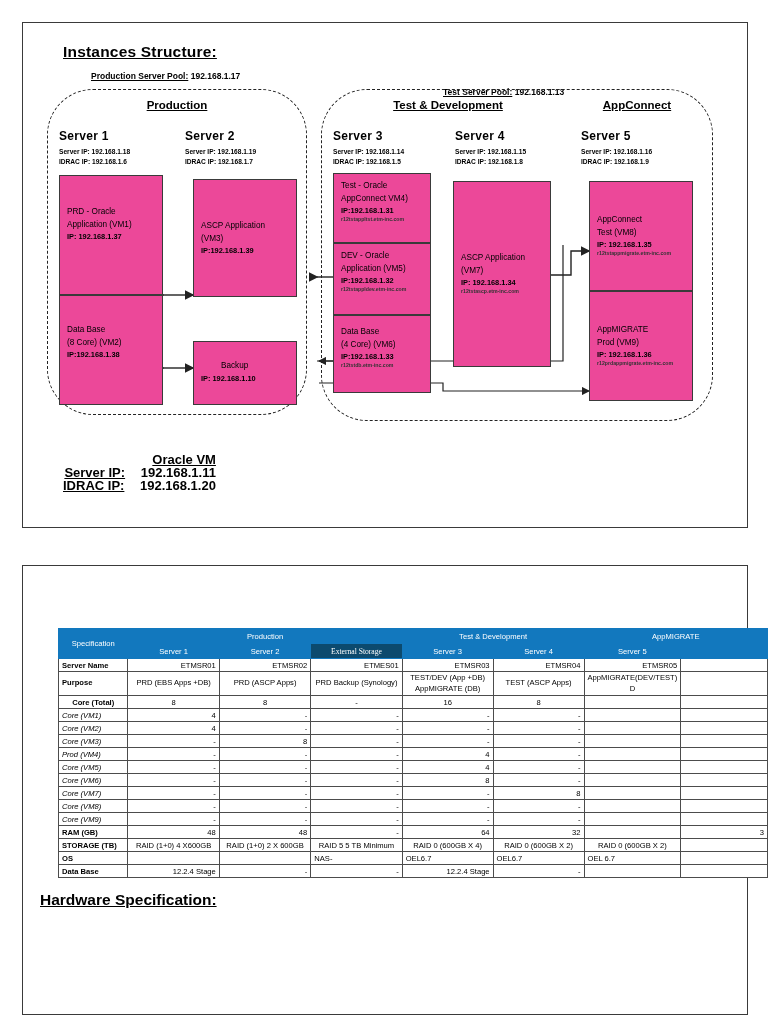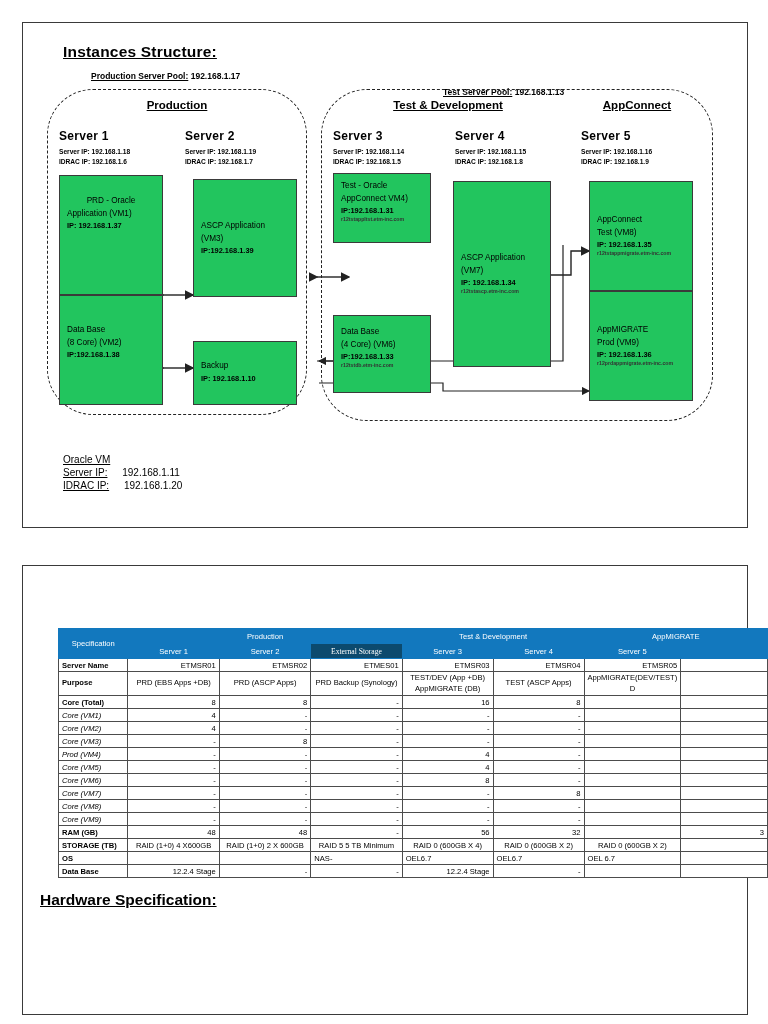--- a/index.html
+++ b/index.html
@@ -71,41 +71,42 @@
     font-weight:700;
     white-space:nowrap;
     line-height:10px;
   }
 
   
   .vm{
     position:absolute;
     border:1.3px solid #3a3a3a;
     box-sizing:border-box;
-    background:#22c55e;
+    background:#ec4899;
     padding:6px 7px;
   }
   .vm .t1{font-size:8.2px;line-height:12.5px;}
   .vm .t2{font-size:7.4px;font-weight:700;line-height:11px;}
   .vm .t3{font-size:5.2px;font-weight:700;line-height:7.5px;color:#333;}
   .vm.center{display:flex;flex-direction:column;justify-content:center;}
 
   .nassan{
     position:absolute;
     font-size:11.5px;
     font-weight:700;
     white-space:nowrap;
   }
 
   .foot{
     position:absolute;
-    font-size:10px;
-    font-weight:400;
+    font-size:13px;
+    font-weight:700;
     line-height:13px;
     white-space:nowrap;
+    text-align:right;
   }
   .foot span{text-decoration:underline;}
   .foot em{font-style:normal;text-decoration:none;margin-left:12px;}
 
   
   .arrows{position:absolute;left:0;top:0;width:726px;height:506px;pointer-events:none;}
 
   
   #spec-table{
     position:absolute;
@@ -138,21 +139,21 @@
     background:#1278be;
     color:#fff;
     font-weight:400;
   }
   #spec-table td.lbl{ font-weight:700; text-align:left; }
   #spec-table td.lbl-it{ font-style:italic; text-align:left; }
   #spec-table td.val{ text-align:right; }
   #spec-table td.val-c{ text-align:center; }
   #spec-table td.val-l{ text-align:left; }
   #spec-table tr.tall td{ height:24px; white-space:normal; line-height:10.5px; }
-  #spec-table tr.thick td{ border-top:1.8px solid #3a3a3a; }
+  #spec-table tr.thick td{ border-top:1.8px solid #3a3a3a;text-align:center; }
 
   .col-spec{width:70px;}
   .col-srv{width:92px;}
 
   
   #hw-spec-heading{
     position:absolute;
     left:40px;
     top:890px;
     font-size:15.5px;
@@ -217,21 +218,21 @@
   <div class="group-title" style="left:300px; top:76px; width:250px;">Test &amp; Development</div>
   <div class="group-title" style="left:548px; top:76px; width:132px;">AppConnect </div>
 
   <div class="srv-name" style="left:36px; top:106px;">Server 1</div>
   <div class="srv-ip" style="left:36px; top:124px;">
     <div>Server IP: 192.168.1.18</div>
     <div>IDRAC IP: 192.168.1.6</div>
   </div>
 
   <div class="vm" style="left:36px; top:152px; width:104px; height:120px;">
-    <div class="t1" style="margin-top:13px;text-align:center;">PRD - Oracle</div>
+    <div class="t1" style="margin-top:24px;">PRD - Oracle</div>
     <div class="t1">Application (VM1)</div>
     <div class="t2">IP: 192.168.1.37</div>
   </div>
 
   <div class="vm" style="left:36px; top:272px; width:104px; height:110px;">
     <div class="t1" style="margin-top:22px;">Data Base</div>
     <div class="t1">(8 Core) (VM2)</div>
     <div class="t2">IP:192.168.1.38</div>
   </div>
 
@@ -243,37 +244,43 @@
 
   <div class="vm" style="left:170px; top:156px; width:104px; height:118px;">
     <div class="t1" style="margin-top:34px;">ASCP Application</div>
     <div class="t1">(VM3)</div>
     <div class="t2">IP:192.168.1.39</div>
   </div>
 
   <div class="nassan" style="left:178px; top:290px;margin-top:47px;">(NAS/SAN)</div>
 
   <div class="vm" style="left:170px; top:318px; width:104px; height:64px;">
-    <div class="t1" style="margin-top:12px;">Backup</div>
+    <div class="t1" style="margin-top:12px;margin-left:20px;">Backup</div>
     <div class="t2">IP: 192.168.1.10</div>
   </div>
 
   <div class="srv-name" style="left:310px; top:106px;">Server 3</div>
   <div class="srv-ip" style="left:310px; top:124px;">
     <div>Server IP: 192.168.1.14</div>
     <div>IDRAC IP: 192.168.1.5</div>
   </div>
 
   <div class="vm" style="left:310px; top:150px; width:98px; height:70px;">
     <div class="t1">Test - Oracle</div>
     <div class="t1">AppConnect VM4)</div>
     <div class="t2">IP:192.168.1.31</div>
     <div class="t3">r12tstappltst.etm-inc.com</div>
   </div>
 
+  <div class="vm" style="left:310px; top:220px; width:98px; height:72px;">
+    <div class="t1">DEV - Oracle</div>
+    <div class="t1">Application (VM5)</div>
+    <div class="t2">IP:192.168.1.32</div>
+    <div class="t3">r12tstappldev.etm-inc.com</div>
+  </div>
 
   <div class="vm" style="left:310px; top:292px; width:98px; height:78px;">
     <div class="t1" style="margin-top:4px;">Data Base</div>
     <div class="t1">(4 Core) (VM6)</div>
     <div class="t2">IP:192.168.1.33</div>
     <div class="t3">r12tstdb.etm-inc.com</div>
   </div>
 
   <div class="srv-name" style="left:432px; top:106px;">Server 4</div>
   <div class="srv-ip" style="left:432px; top:124px;">
@@ -470,21 +477,21 @@
         <td class="val">-</td>
         <td class="val">-</td>
         <td class="val"></td>
         <td class="val"></td>
       </tr>
       <tr>
         <td class="lbl">RAM (GB)</td>
         <td class="val">48</td>
         <td class="val">48</td>
         <td class="val">-</td>
-        <td class="val">56</td>
+        <td class="val">64</td>
         <td class="val">32</td>
         <td class="val"></td>
         <td class="val">3</td>
       </tr>
       <tr>
         <td class="lbl">STORAGE (TB)</td>
         <td class="val-c">RAID (1+0) 4 X600GB</td>
         <td class="val-c">RAID (1+0) 2 X 600GB</td>
         <td class="val-c">RAID 5 5 TB Minimum</td>
         <td class="val-c">RAID 0 (600GB X 4)</td>

